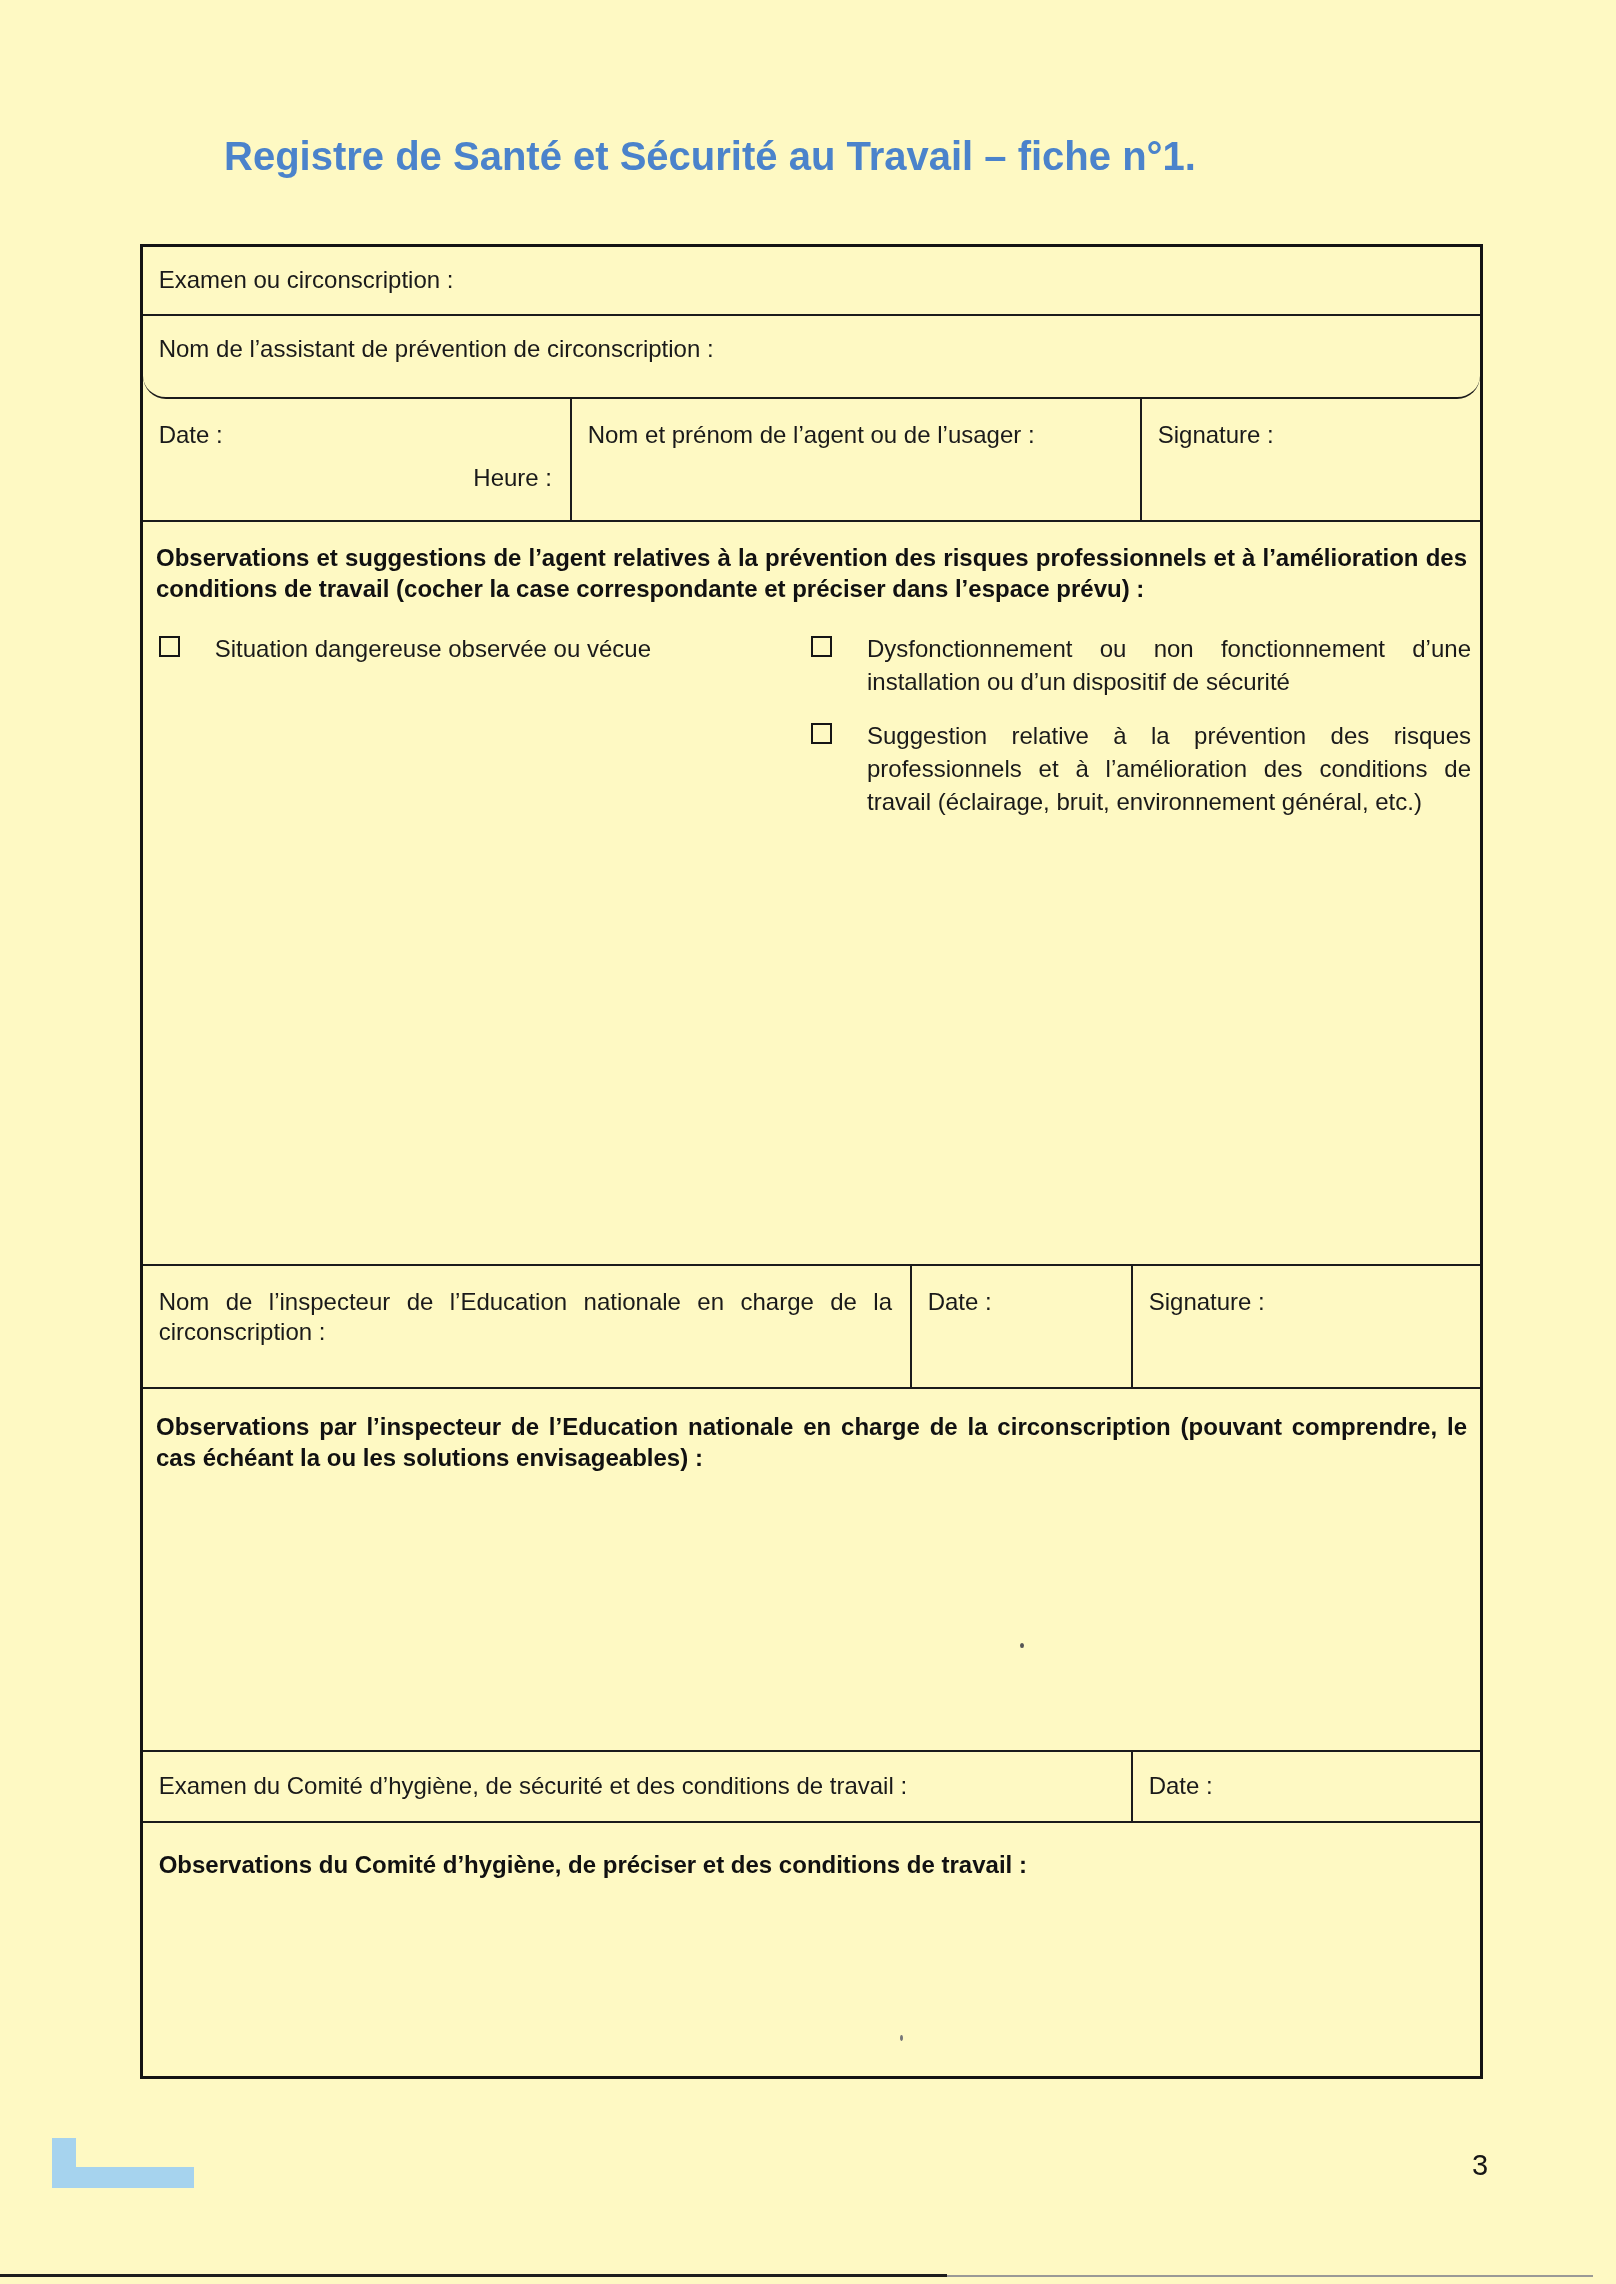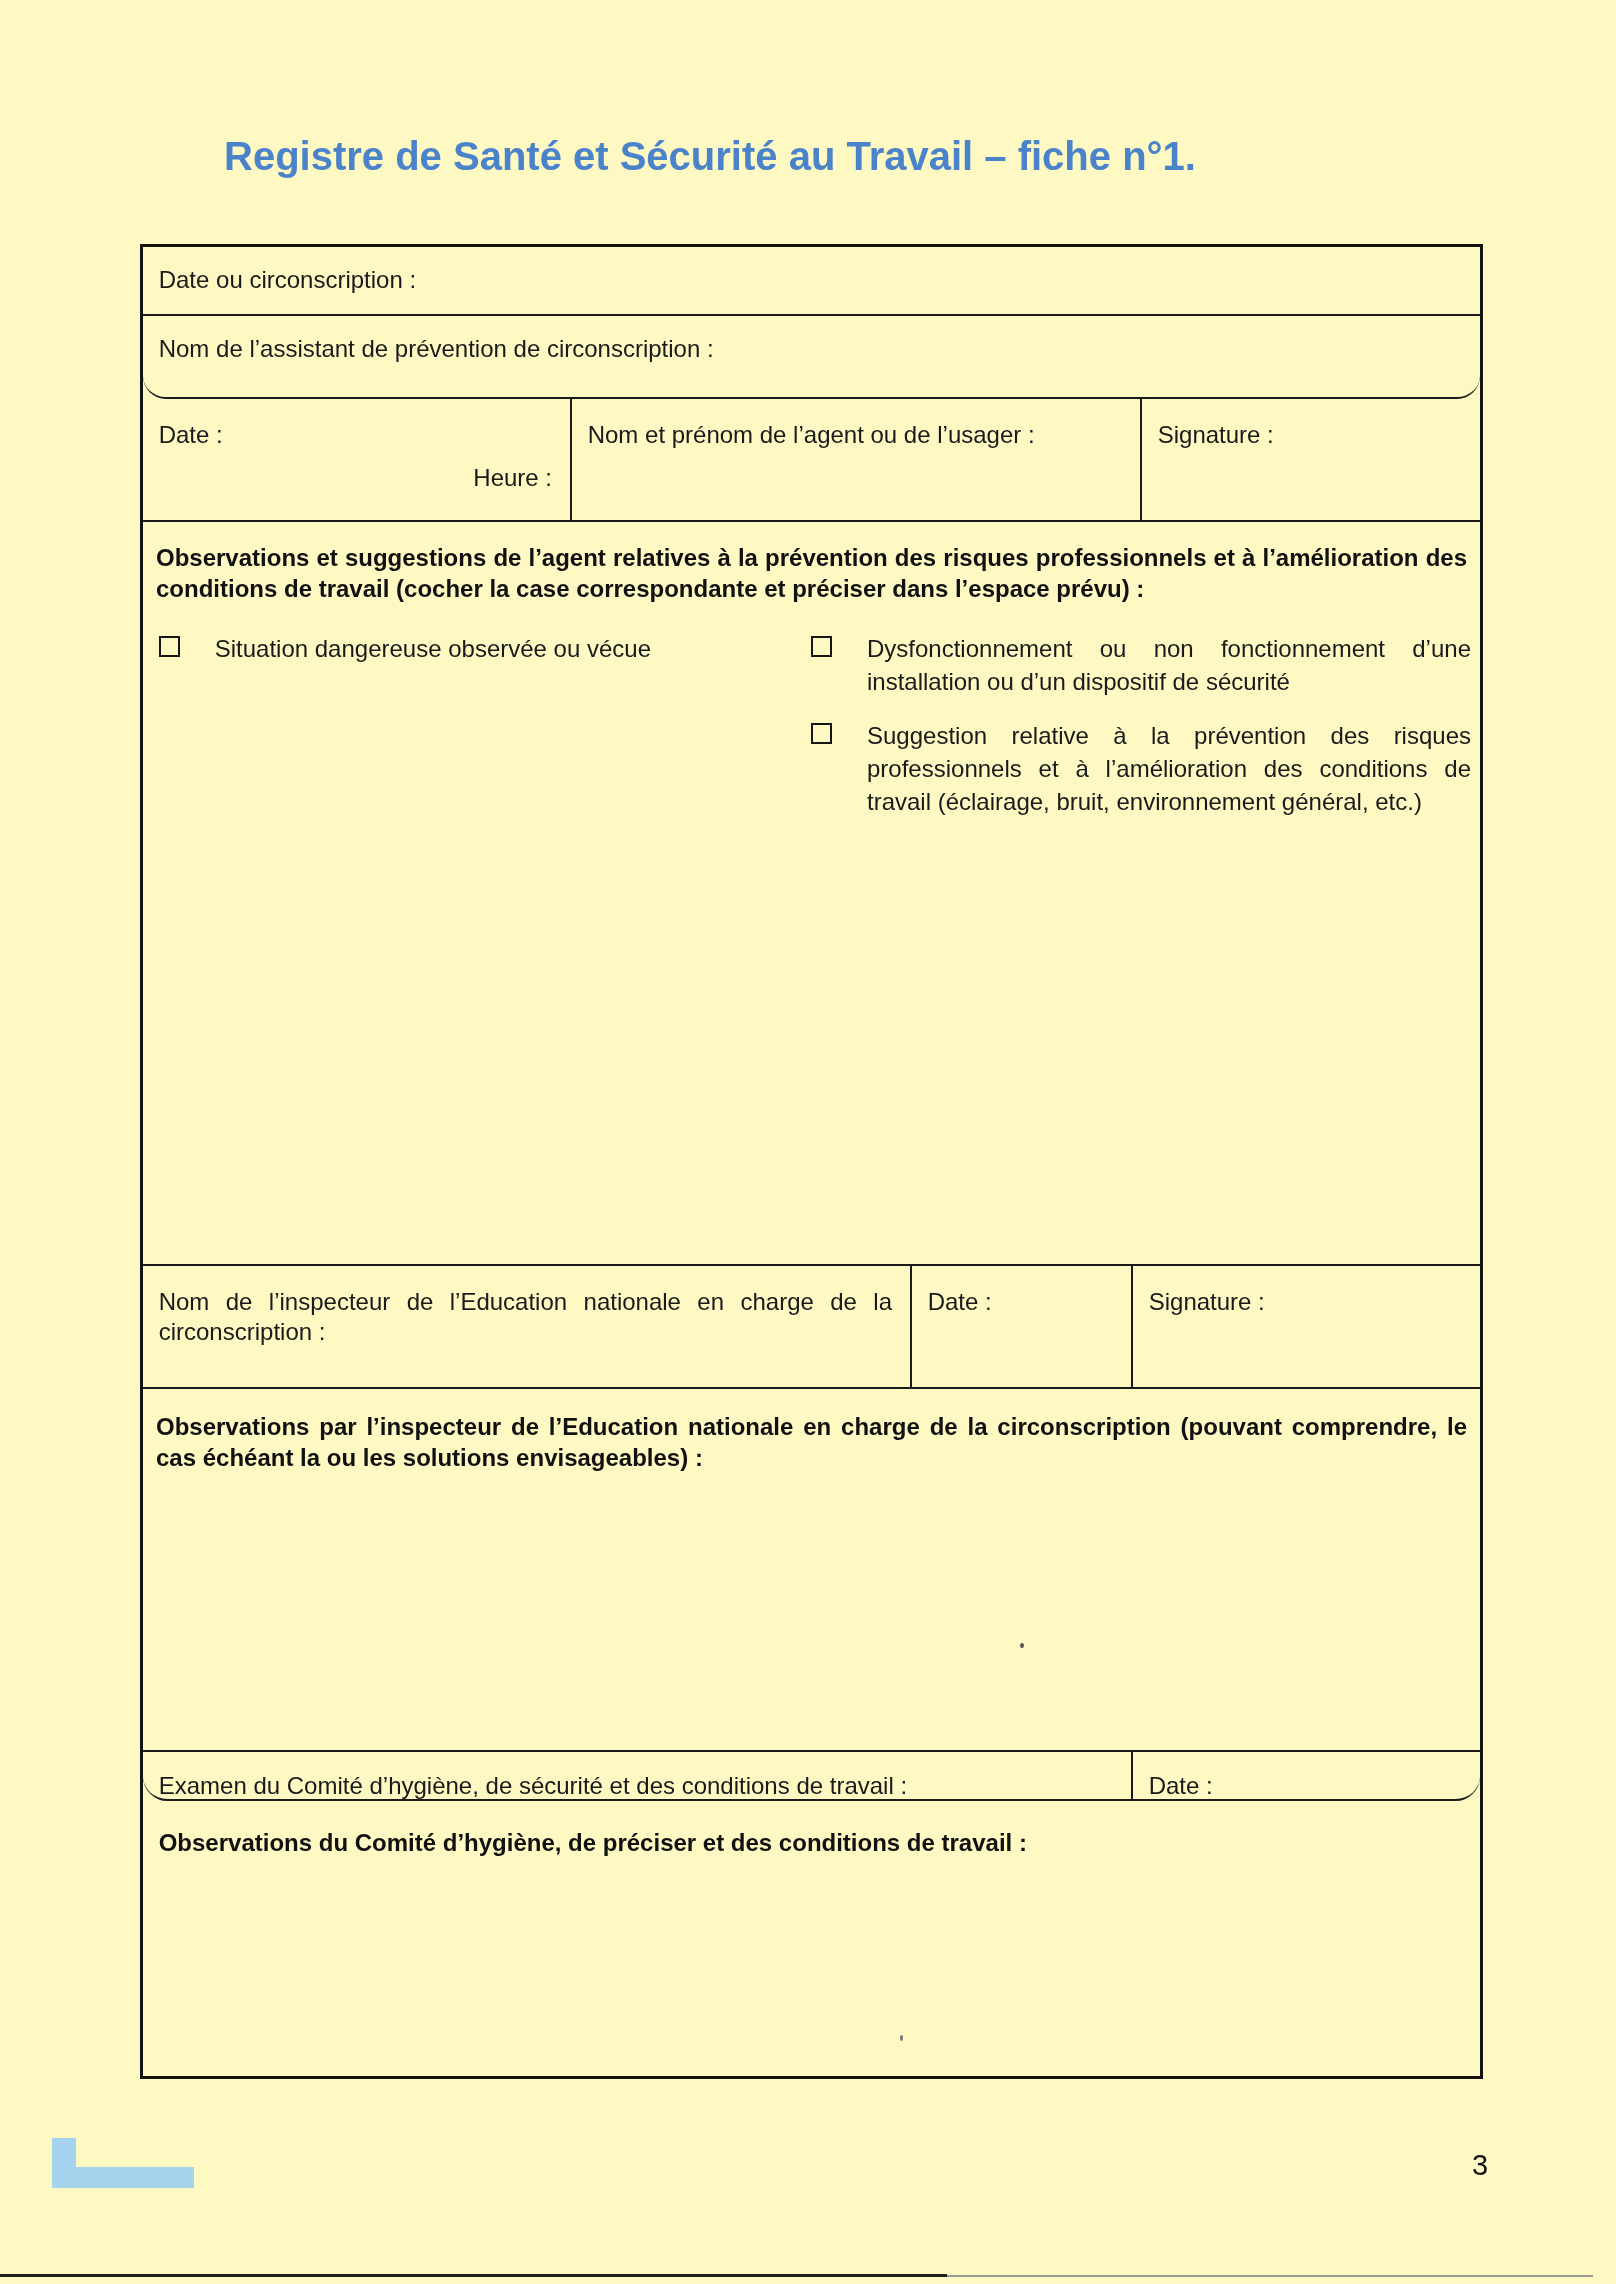--- a/index.html
+++ b/index.html
@@ -32,21 +32,21 @@
   .lbl-bold{font-size:24px;line-height:31px;font-weight:bold;text-align:justify;color:#111;}
   .pad{padding:18px 15.7px 0 15.7px;}
   
   .r-ecole{height:69px;}
   .r-assistant{height:83px;border-radius:23px;}
   .r-agent{height:123px;}
   .r-agent .cell{border-right-width:2px;}
   .r-obs-agent{height:744px;}
   .r-inspecteur{height:123px;}
   .r-obs-insp{height:363px;}
-  .r-examen{height:49px;border-radius:27px;}
+  .r-examen{height:71px;}
   .r-examen .lbl{line-height:26px;}
   .r-obs-comite{height:251px;}
   
   .c-datetime{width:429px;}
   .c-nomagent{width:570px;}
   .heure{margin-top:13px;text-align:right;}
   
   .obs-header{padding:19.6px 13px 0 13px;}
   .cb-col{position:absolute;top:110px;}
   .cb-col-left{left:15.7px;width:643px;}
@@ -81,21 +81,21 @@
 </head>
 <body>
 
 <div class="page">
 
   <div class="page-title">Registre de Santé et Sécurité au Travail – fiche n°1.</div>
 
   <div class="form-table">
 
     <div class="trow r-ecole pad">
-      <span class="lbl">Date ou circonscription :</span>
+      <span class="lbl">Examen ou circonscription :</span>
       <span class="lbl"></span>
     </div>
 
     <div class="trow r-assistant pad">
       <span class="lbl">Nom de l’assistant de prévention de circonscription :</span>
       <span class="lbl"></span>
     </div>
 
     <div class="trow r-agent cells">
       <div class="cell c-datetime">

